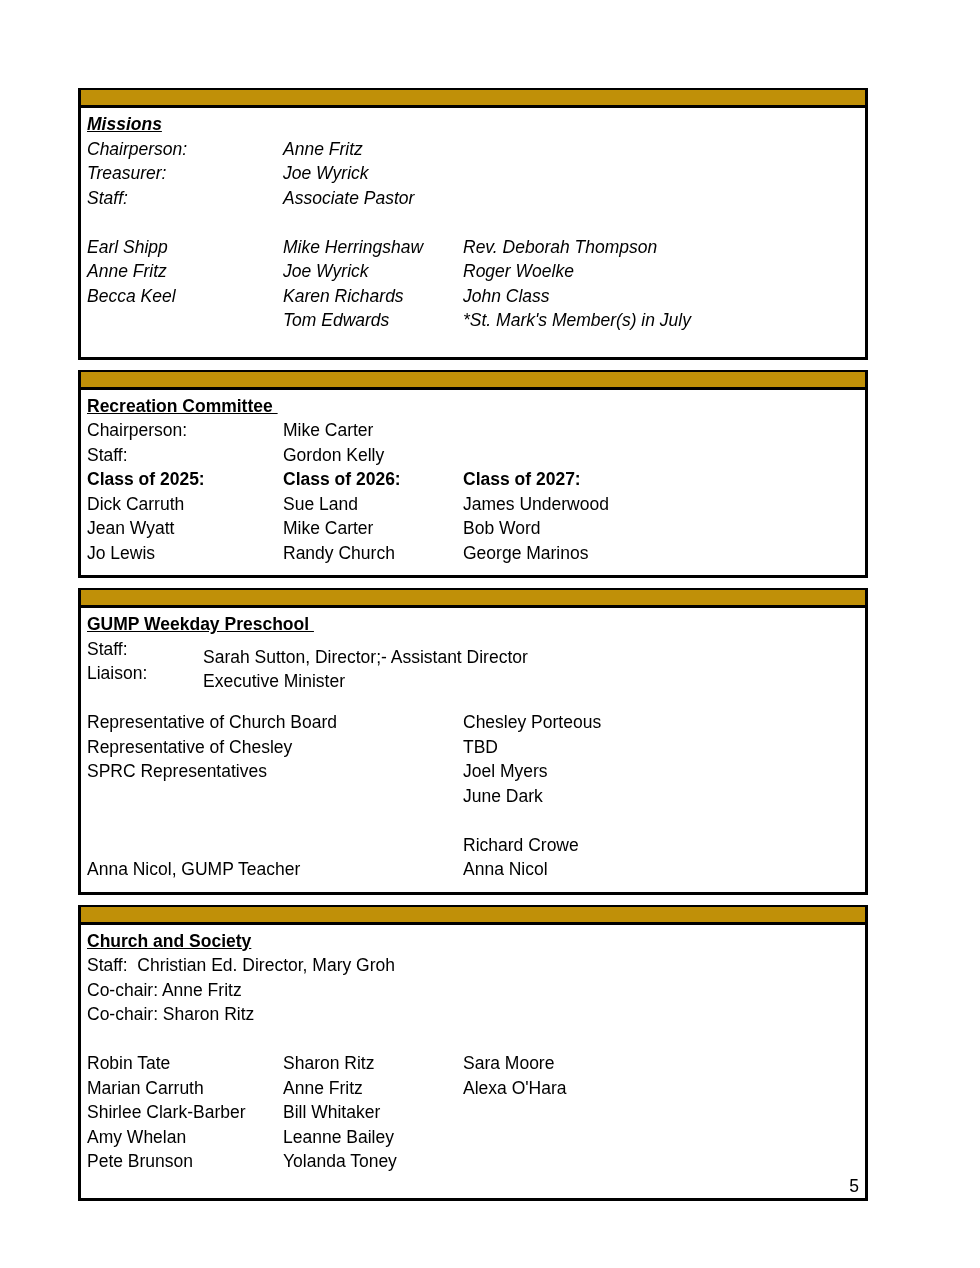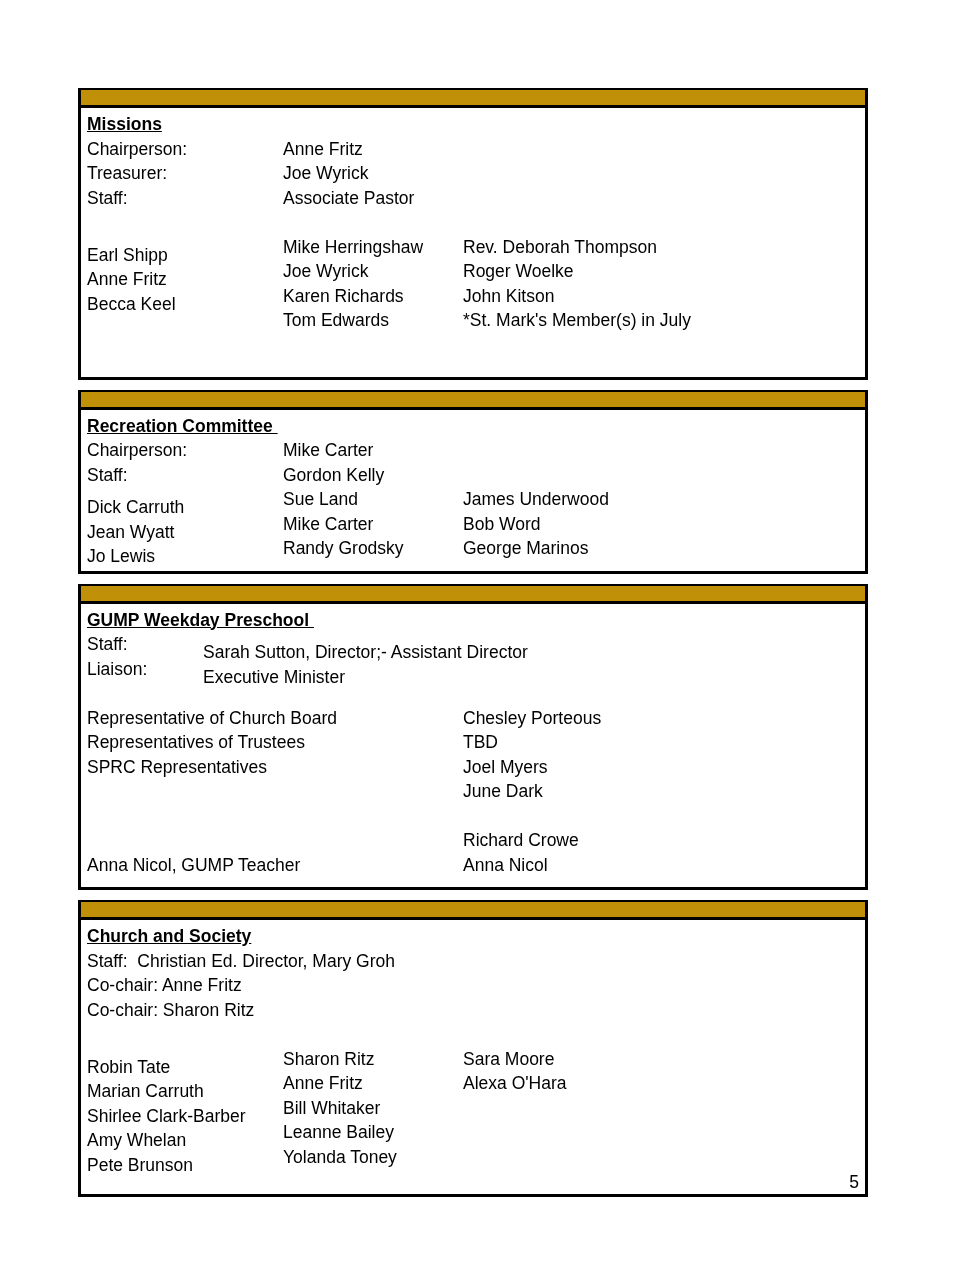--- a/index.html
+++ b/index.html
@@ -66,35 +66,35 @@
   }
   .cell {
     position: absolute;
     top: 0;
     white-space: pre;
   }
   .bold {
     font-weight: bold;
   }
   
-  .c0 { left: 6px; margin-top: 8px; }
+  .c0 { left: 6px; }
   .c1 { left: 202px; }
   .c2 { left: 382px; }
   .c-lbl { left: 6px; }
   .c-val-wide { left: 202px; }
   .c-val-narrow { left: 122px; margin-top: 8px; }
   .c-val-gump { left: 382px; }
   .page-number {
     position: absolute;
     right: 6px;
     bottom: 2px;
     font-size: 17.5px;
     line-height: 20px;
   }
-  .sec-missions .section-body { padding-bottom: 44px; }
+  .sec-missions .section-body { padding-bottom: 24px; font-style: italic; }
   .sec-recreation .section-body { }
   .sec-gump .section-body { }
   .sec-church .section-body { padding-bottom: 0; }
 </style>
 </head>
 <body>
 
 <div id="page">
   <div class="sections">
 
@@ -123,21 +123,21 @@
           <span class="cell c2">Rev. Deborah Thompson</span>
         </div>
         <div class="row">
           <span class="cell c0">Anne Fritz</span>
           <span class="cell c1">Joe Wyrick</span>
           <span class="cell c2">Roger Woelke</span>
         </div>
         <div class="row">
           <span class="cell c0">Becca Keel</span>
           <span class="cell c1">Karen Richards</span>
-          <span class="cell c2">John Kitson</span>
+          <span class="cell c2">John Class</span>
         </div>
         <div class="row">
           <span class="cell c0"></span>
           <span class="cell c1">Tom Edwards</span>
           <span class="cell c2">*St. Mark's Member(s) in July</span>
         </div>
       </div>
     </div>
 
     <div class="section sec-recreation">
@@ -148,32 +148,37 @@
         </div>
         <div class="row">
           <span class="cell c-lbl">Chairperson:</span>
           <span class="cell c-val-wide">Mike Carter</span>
         </div>
         <div class="row">
           <span class="cell c-lbl">Staff:</span>
           <span class="cell c-val-wide">Gordon Kelly</span>
         </div>
         <div class="row">
+          <span class="cell c0 bold">Class of 2025:</span>
+          <span class="cell c1 bold">Class of 2026:</span>
+          <span class="cell c2 bold">Class of 2027:</span>
+        </div>
+        <div class="row">
           <span class="cell c0">Dick Carruth</span>
           <span class="cell c1">Sue Land</span>
           <span class="cell c2">James Underwood</span>
         </div>
         <div class="row">
           <span class="cell c0">Jean Wyatt</span>
           <span class="cell c1">Mike Carter</span>
           <span class="cell c2">Bob Word</span>
         </div>
         <div class="row">
           <span class="cell c0">Jo Lewis</span>
-          <span class="cell c1">Randy Grodsky</span>
+          <span class="cell c1">Randy Church</span>
           <span class="cell c2">George Marinos</span>
         </div>
       </div>
     </div>
 
     <div class="section sec-gump">
       <div class="gold-bar"></div>
       <div class="section-body">
         <div class="row">
           <span class="cell c-lbl heading">GUMP Weekday Preschool </span>
@@ -185,21 +190,21 @@
         <div class="row">
           <span class="cell c-lbl">Liaison:</span>
           <span class="cell c-val-narrow">Executive Minister</span>
         </div>
         <div class="row spacer"></div>
         <div class="row">
           <span class="cell c-lbl">Representative of Church Board</span>
           <span class="cell c-val-gump">Chesley Porteous</span>
         </div>
         <div class="row">
-          <span class="cell c-lbl">Representatives of Trustees</span>
+          <span class="cell c-lbl">Representative of Chesley</span>
           <span class="cell c-val-gump">TBD</span>
         </div>
         <div class="row">
           <span class="cell c-lbl">SPRC Representatives</span>
           <span class="cell c-val-gump">Joel Myers</span>
         </div>
         <div class="row">
           <span class="cell c-lbl"></span>
           <span class="cell c-val-gump">June Dark</span>
         </div>

